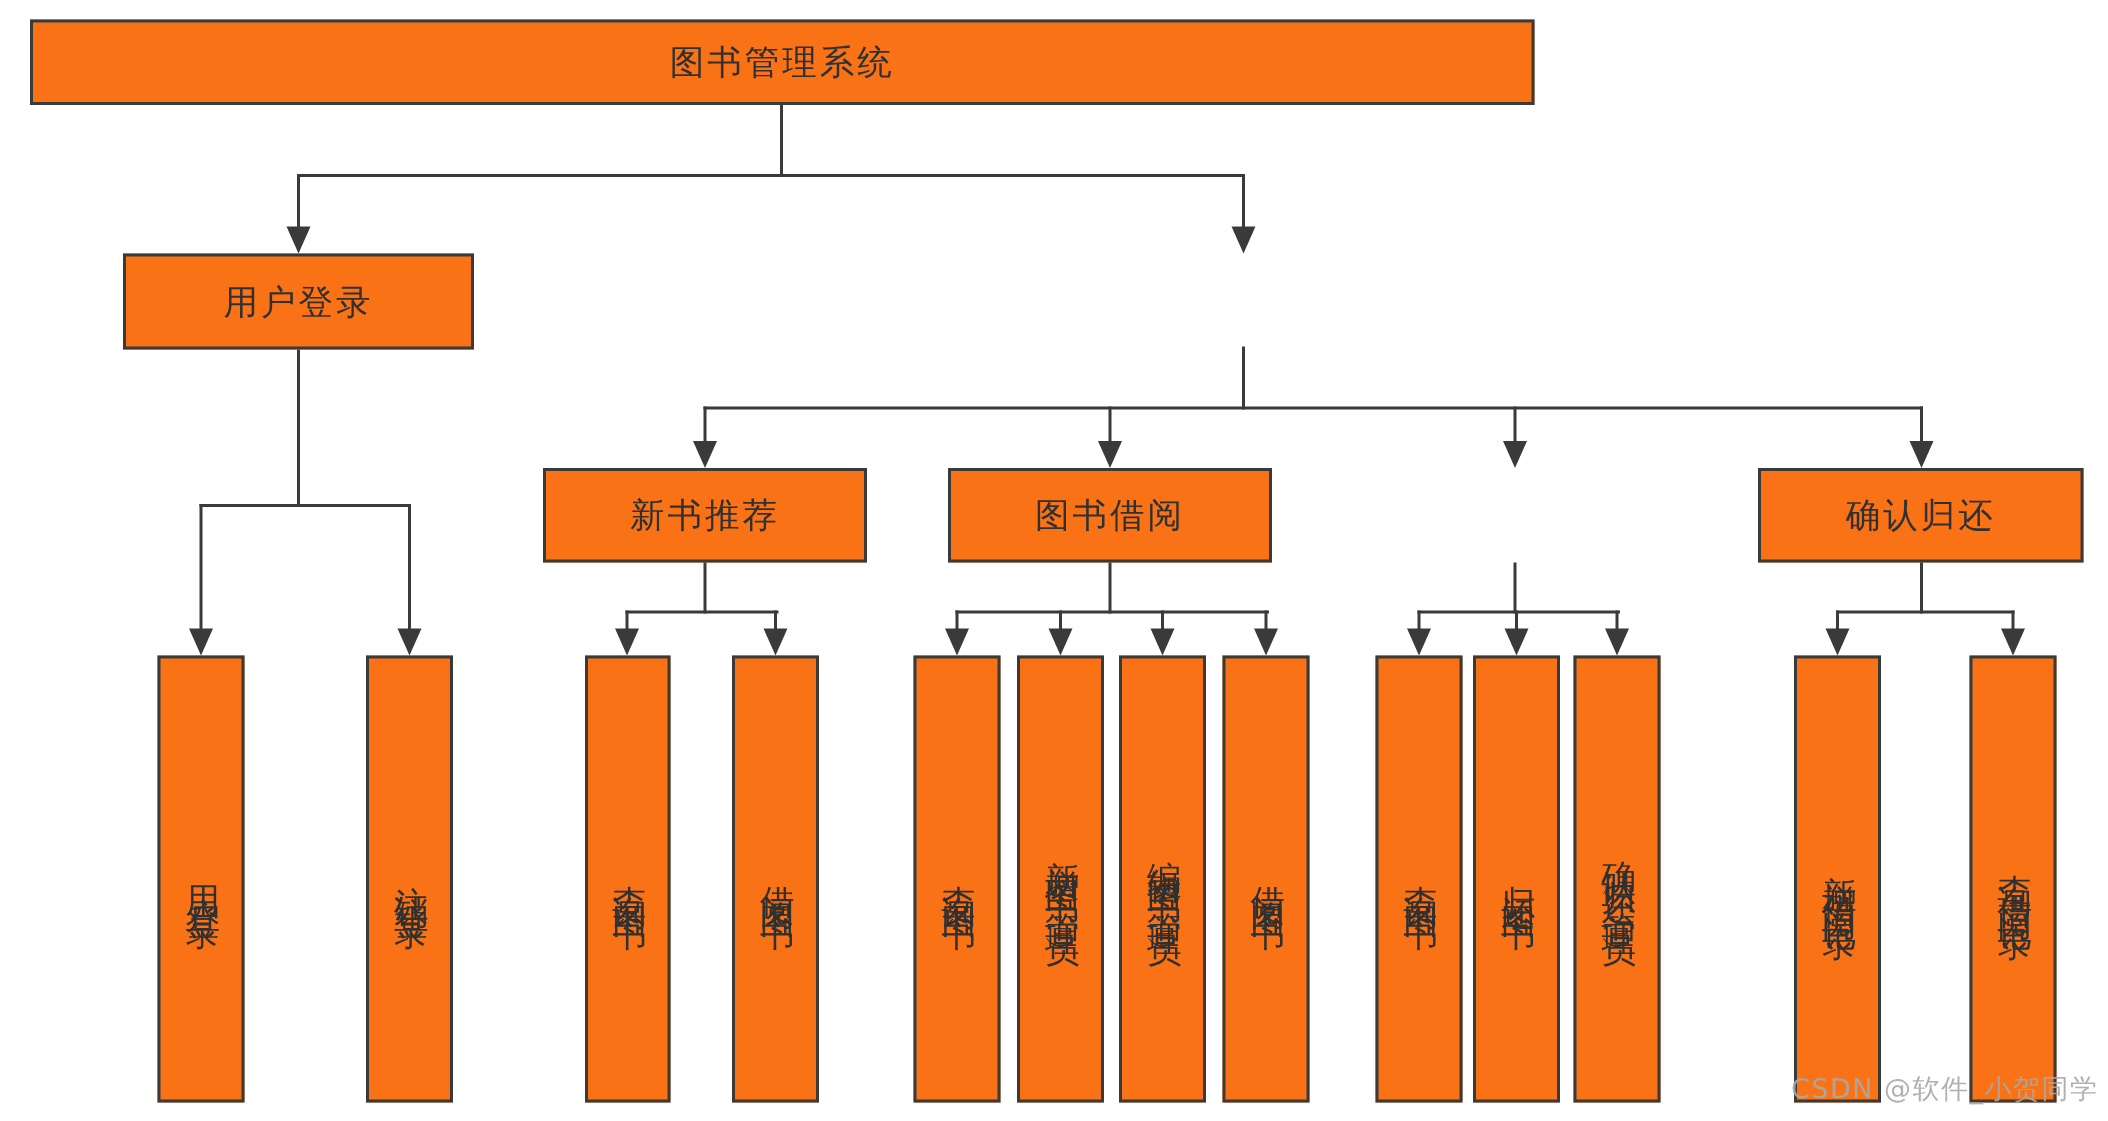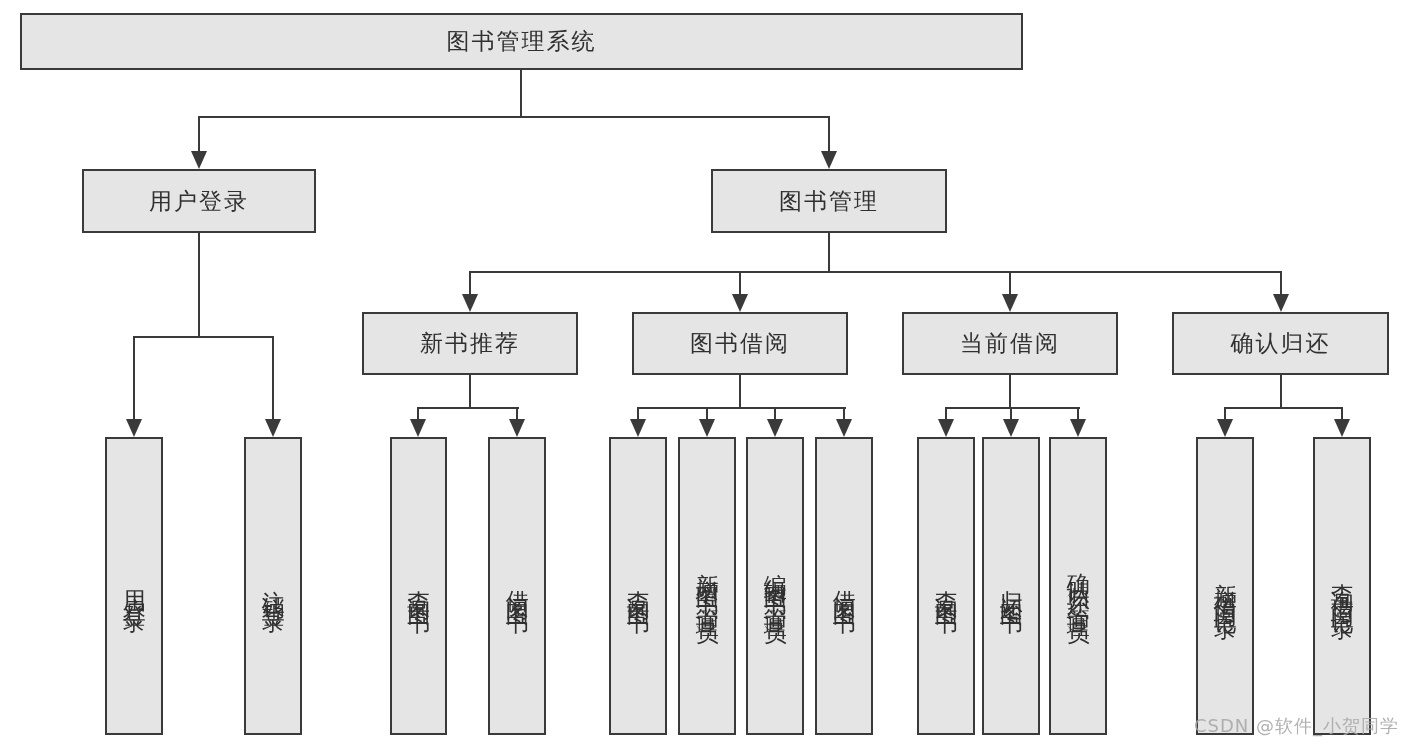--- a/index.html
+++ b/index.html
@@ -1,21 +1,21 @@
 <!DOCTYPE html>
 <html><head>
 <meta charset="utf-8">
 <style>
   html,body{margin:0;padding:0;background:#ffffff;}
   .canvas{
     position:relative;width:1405px;height:747px;background:#ffffff;overflow:hidden;
     font-family:"DejaVu Sans","Liberation Sans",sans-serif;
   }
   .node{
-    position:absolute;box-sizing:border-box;border:2px solid #3a3a3a;background:#e5e5e5;
+    position:absolute;box-sizing:border-box;border:2px solid #3a3a3a;background:#f97316;
     display:flex;align-items:center;justify-content:center;
     color:#303030;font-size:23px;letter-spacing:2px;white-space:nowrap;
   }
   .vnode span{
     writing-mode:vertical-rl;text-orientation:mixed;
     letter-spacing:7px;font-size:23px;line-height:1.1;
   }
   .hl{position:absolute;height:2px;background:#3a3a3a;}
   .vl{position:absolute;width:2px;background:#3a3a3a;}
   .ar{
@@ -40,23 +40,20 @@
   <div class="vl" style="left:520px;top:70px;height:48px"></div>
   <div class="hl" style="left:198px;top:116px;width:632px"></div>
   <div class="vl" style="left:198px;top:116px;height:37px"></div>
   <div class="ar" style="left:191px;top:151px"></div>
   <div class="vl" style="left:828px;top:116px;height:37px"></div>
   <div class="ar" style="left:821px;top:151px"></div>
 
   <div class="node" style="left:82px;top:169px;width:234px;height:64px">
     <span>用户登录</span>
   </div>
-  <div class="node" style="left:711px;top:169px;width:236px;height:64px">
-    <span>图书管理</span>
-  </div>
 
   <div class="vl" style="left:198px;top:233px;height:105px"></div>
   <div class="hl" style="left:133px;top:336px;width:141px"></div>
   <div class="vl" style="left:133px;top:336px;height:86px"></div>
   <div class="ar" style="left:126px;top:419px"></div>
   <div class="vl" style="left:272px;top:336px;height:86px"></div>
   <div class="ar" style="left:265px;top:419px"></div>
 
   <div class="vl" style="left:828px;top:231px;height:42px"></div>
   <div class="hl" style="left:469px;top:271px;width:813px"></div>
@@ -67,23 +64,20 @@
   <div class="vl" style="left:1009px;top:271px;height:26px"></div>
   <div class="ar" style="left:1002px;top:294px"></div>
   <div class="vl" style="left:1280px;top:271px;height:26px"></div>
   <div class="ar" style="left:1273px;top:294px"></div>
 
   <div class="node" style="left:632px;top:312px;width:216px;height:63px">
     <span>图书借阅</span>
   </div>
   <div class="node" style="left:362px;top:312px;width:216px;height:63px">
     <span>新书推荐</span>
-  </div>
-  <div class="node" style="left:902px;top:312px;width:216px;height:63px">
-    <span>当前借阅</span>
   </div>
   <div class="node" style="left:1172px;top:312px;width:217px;height:63px">
     <span>确认归还</span>
   </div>
 
   <div class="vl" style="left:469px;top:375px;height:34px"></div>
   <div class="hl" style="left:417px;top:407px;width:102px"></div>
   <div class="vl" style="left:417px;top:407px;height:14px"></div>
   <div class="ar" style="left:410px;top:419px"></div>
   <div class="vl" style="left:516px;top:407px;height:14px"></div>

